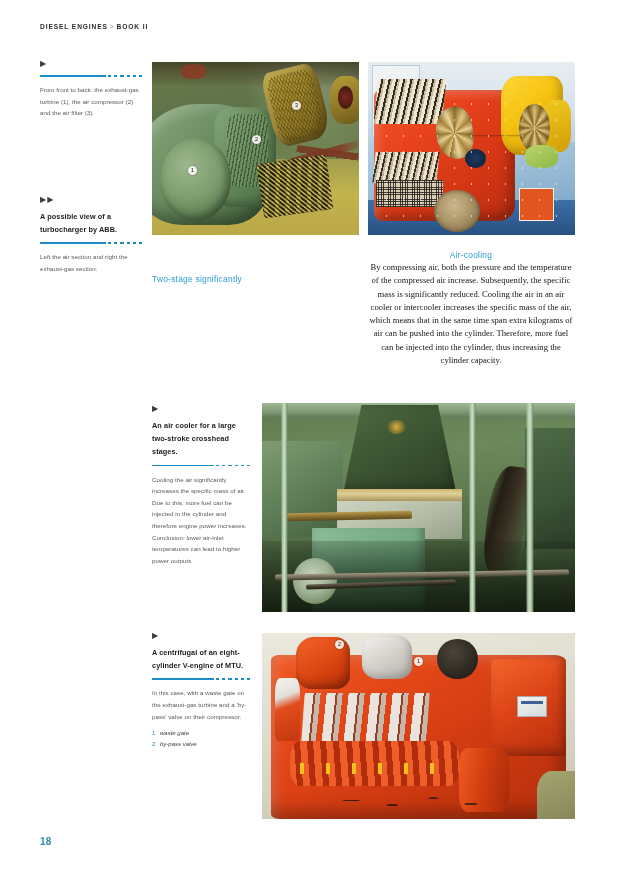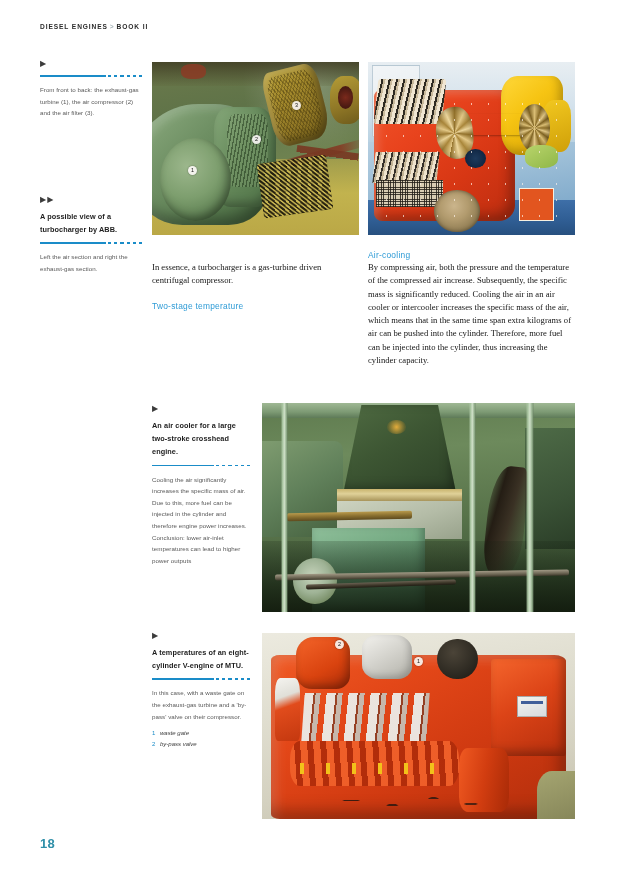--- a/index.html
+++ b/index.html
@@ -673,21 +673,21 @@
       radial-gradient(ellipse at 58% 42%, rgba(24,20,16,0.75) 0 3%, rgba(0,0,0,0) 4%),
       radial-gradient(ellipse at 78% 62%, rgba(24,20,16,0.7) 0 3%, rgba(0,0,0,0) 4%);
   }
 
   
   .folio {
     position: absolute;
     left: 40px;
     top: 836px;
     font-family: "Liberation Sans", sans-serif;
-    font-size: 13px;
+    font-size: 10px;
     font-weight: bold;
     color: #2f8fa8;
     letter-spacing: 0.3px;
   }
 </style>
 </head>
 <body>
 
 <div class="page">
 
@@ -709,49 +709,48 @@
     <div class="cap-title">A possible view of a turbocharger by ABB.</div>
     <div class="cap-rule">
       <div class="solid" style="width:66px;"></div>
       <div class="dashed" style="left:68px; width:36px;"></div>
     </div>
     <div class="cap-body">Left the air section and right the exhaust-gas section.</div>
   </div>
 
   <div class="caption-block" style="left:152px; top:405px; width:100px;">
     <div class="cap-arrows">▶</div>
-    <div class="cap-title">An air cooler for a large two-stroke crosshead engine.</div>
+    <div class="cap-title">An air cooler for a large two-stroke crosshead stages.</div>
     <div class="cap-rule">
       <div class="solid" style="width:62px;"></div>
       <div class="dashed" style="left:64px; width:36px;"></div>
     </div>
     <div class="cap-body">Cooling the air significantly increases the specific mass of air. Due to this, more fuel can be injected in the cylinder and therefore engine power increases. Conclusion: lower air-inlet temperatures can lead to higher power outputs</div>
   </div>
 
   <div class="caption-block" style="left:152px; top:632px; width:100px;">
     <div class="cap-arrows">▶</div>
-    <div class="cap-title">A temperatures of an eight-cylinder V-engine of MTU.</div>
+    <div class="cap-title">A centrifugal of an eight-cylinder V-engine of MTU.</div>
     <div class="cap-rule">
       <div class="solid" style="width:62px;"></div>
       <div class="dashed" style="left:64px; width:36px;"></div>
     </div>
     <div class="cap-body">In this case, with a waste gate on the exhaust-gas turbine and a 'by-pass' valve on their compressor.</div>
     <div class="cap-legend">
       <span class="row"><span class="num">1</span><span class="lbl">waste gate</span></span>
       <span class="row"><span class="num">2</span><span class="lbl">by-pass valve</span></span>
     </div>
   </div>
 
   <div class="body-col" style="left:152px; top:261px; width:205px;">
-    <p class="body-p">In essence, a turbocharger is a gas-turbine driven centrifugal compressor.</p>
     <div class="body-gap"></div>
-    <h3 class="body-h">Two-stage temperature</h3>
-  </div>
-
-  <div class="body-col" style="left:368px; top:250px; width:206px;">
+    <h3 class="body-h">Two-stage significantly</h3>
+  </div>
+
+  <div class="body-col" style="left:368px; top:250px; width:206px;text-align:center;">
     <h3 class="body-h">Air-cooling</h3>
     <p class="body-p">By compressing air, both the pressure and the temperature of the compressed air increase. Subsequently, the specific mass is significantly reduced. Cooling the air in an air cooler or intercooler increases the specific mass of the air, which means that in the same time span extra kilograms of air can be pushed into the cylinder. Therefore, more fuel can be injected into the cylinder, thus increasing the cylinder capacity.</p>
   </div>
 
   <div class="photo" style="left:152px; top:62px; width:207px; height:173px;">
     <div class="layer p1-bg"></div>
     <div class="p1-top"></div>
     <div class="p1-redblob"></div>
     <div class="p1-floor"></div>
     <div class="p1-body"></div>

